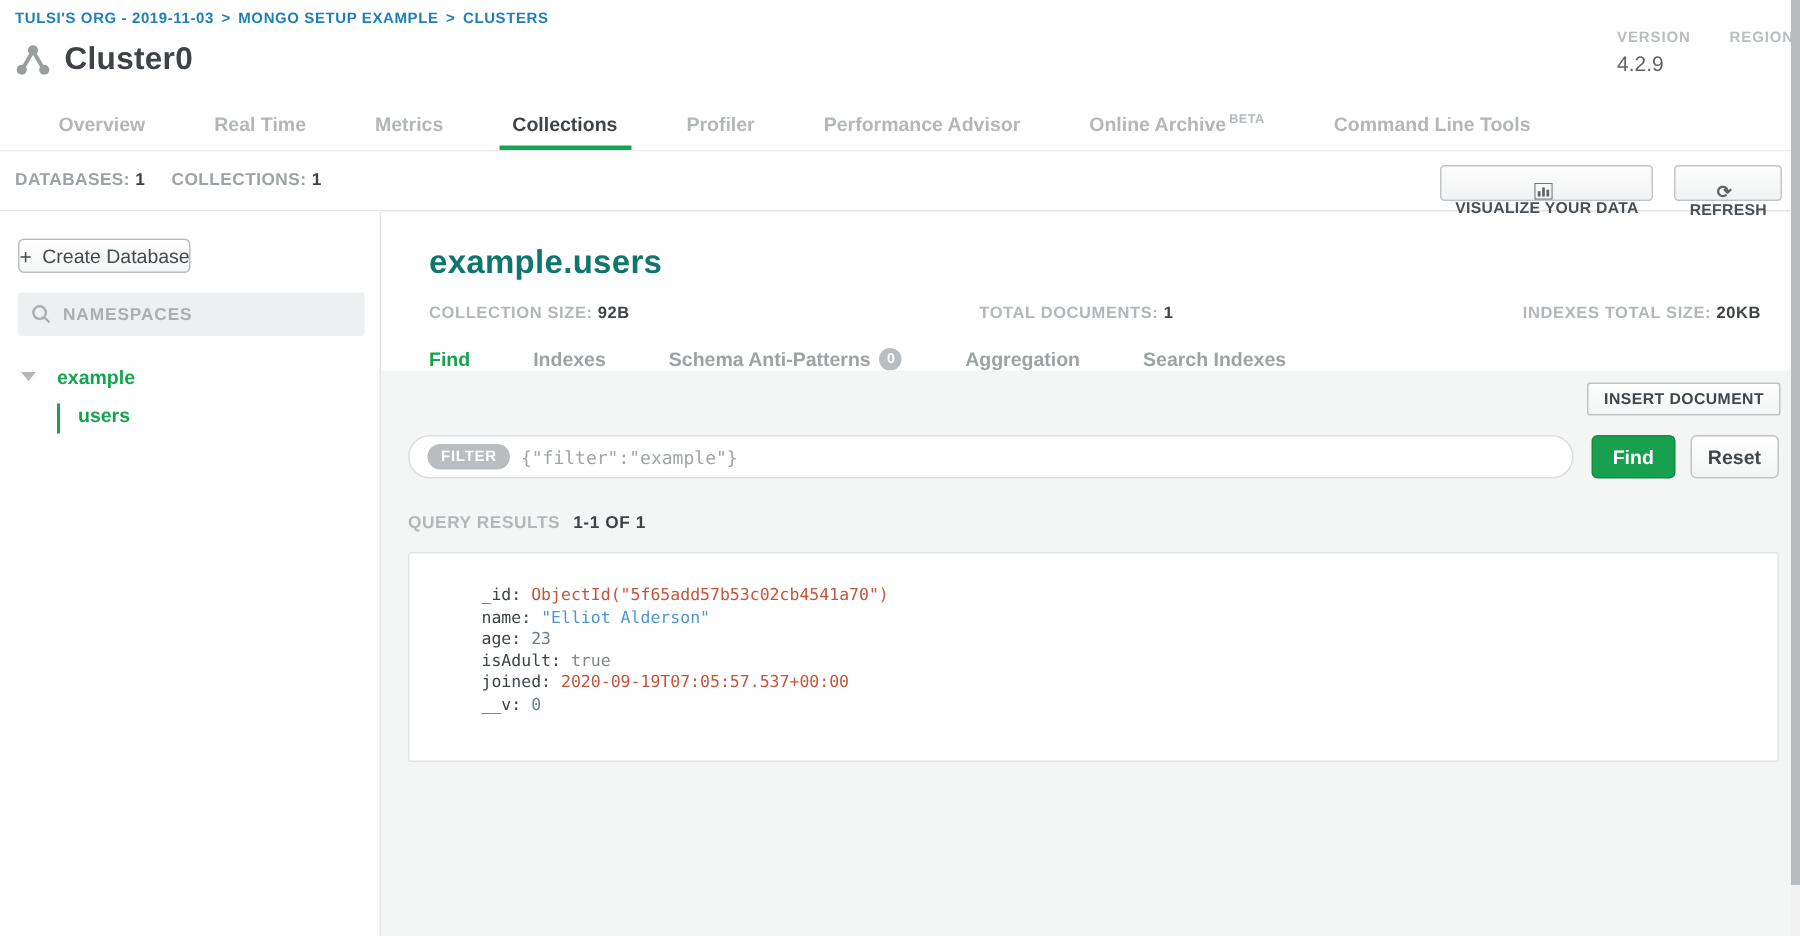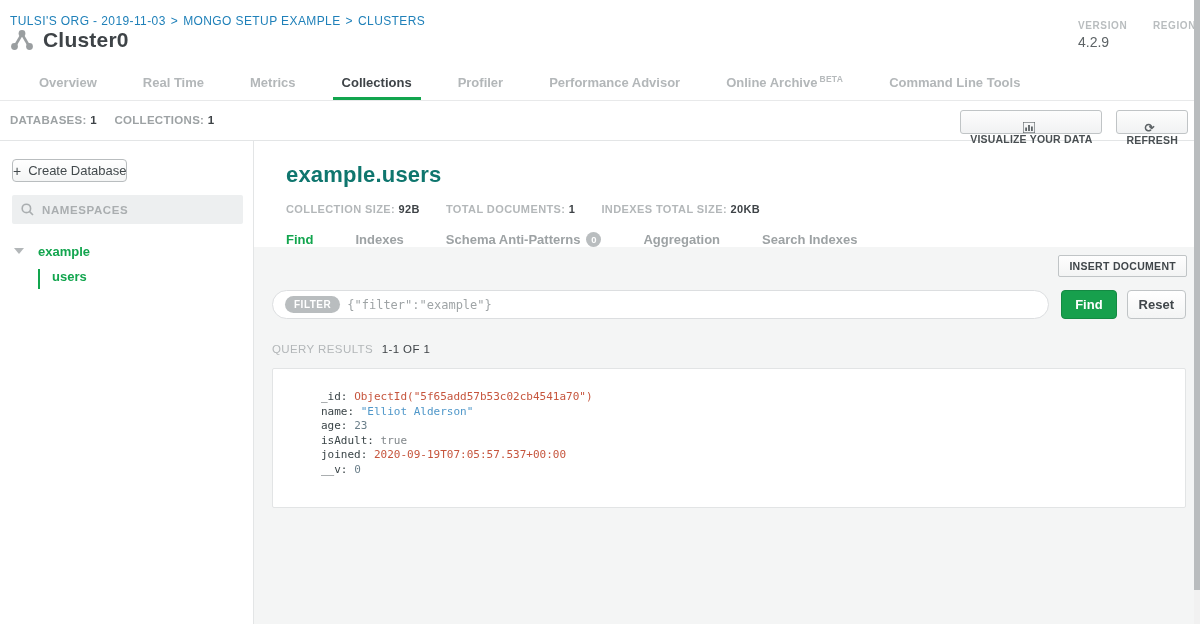--- a/index.html
+++ b/index.html
@@ -4,22 +4,22 @@
 <style>
   * { margin:0; padding:0; box-sizing:border-box; }
   body { background:#fff; }
   .page {
     position:relative; width:1200px; height:624px; overflow:hidden;
     background:#fff; font-family:"Liberation Sans", sans-serif; color:#3e4347;
   }
   
   .topbar { position:relative; height:72px; background:#fff; }
   .breadcrumb {
-    position:absolute; left:10px; top:14px;
-    font-size:12px; font-weight:normal; letter-spacing:.4px;
+    position:absolute; left:10px; top:7px;
+    font-size:10px; font-weight:bold; letter-spacing:.4px;
     color:#1f80b9; text-transform:uppercase;
   }
   .breadcrumb .sep { margin:0 5px; color:#1f80b9; }
   .title-row { position:absolute; left:10px; top:28px; display:flex; align-items:center; }
   .cluster-icon { width:24px; height:22px; margin-right:9px; }
   .page-title { font-size:21px; font-weight:bold; color:#3e4347; letter-spacing:.2px; }
   .version-block { position:absolute; top:20px; left:1078px; }
   .region-block  { position:absolute; top:20px; left:1153px; }
   .meta-label { font-size:10px; font-weight:bold; color:#b9bdbf; letter-spacing:.6px; }
   .meta-value { font-size:14px; color:#5d6366; margin-top:3px; }
@@ -73,21 +73,21 @@
   .chev { width:0; height:0; border-left:5px solid transparent; border-right:5px solid transparent;
           border-top:6px solid #b3b7b9; margin-right:14px; }
   .tree-db-label { font-size:13px; font-weight:bold; color:#12a54e; }
   .tree-coll { display:flex; margin:7px 0 0 38px; border-left:2px solid #12a54e;
                padding-left:12px; height:20px; cursor:pointer; }
   .tree-coll-label { font-size:13px; font-weight:bold; color:#12a54e; }
   
   .main { flex:1; display:flex; flex-direction:column; background:#fff; }
   .coll-header { height:106px; padding:21px 0 0 32px; background:#fff; }
   .coll-title { font-size:22px; font-weight:bold; color:#0f766e; letter-spacing:.2px; }
-  .coll-stats { display:flex; margin-top:15px; font-size:11px; font-weight:bold; letter-spacing:.4px; }
+  .coll-stats { display:flex; margin-top:15px; font-size:11px; font-weight:bold; letter-spacing:.4px;justify-content:space-between; }
   .coll-stats .pair { margin-right:26px; }
   .coll-stats .lbl { color:#b3b7b9; }
   .coll-stats .val { color:#3e4347; }
   .subtabs { display:flex; margin-top:17px; }
   .subtab { font-size:13px; font-weight:bold; color:#9da2a4; margin-right:42px; cursor:pointer;
             display:flex; align-items:center; }
   .subtab.active { color:#12a54e; }
   .subtab .badge {
     display:inline-flex; align-items:center; justify-content:center;
     width:15px; height:15px; border-radius:50%; background:#b9bdbf; color:#fff;
@@ -118,21 +118,21 @@
     height:29px; padding:0 13px; background:#17a04d; border:1px solid #148a43; border-radius:4px;
     color:#fff; font-size:13px; font-weight:bold; cursor:pointer; margin-right:10px;
     font-family:"Liberation Sans",sans-serif;
   }
   .reset-btn {
     height:29px; padding:0 11px; background:linear-gradient(#fff,#f3f4f4);
     border:1px solid #c0c4c6; border-radius:4px;
     color:#40464a; font-size:13px; font-weight:bold; cursor:pointer;
     font-family:"Liberation Sans",sans-serif;
   }
-  .query-results { position:absolute; top:96px; left:18px; font-size:11.5px; font-weight:normal; letter-spacing:.4px; }
+  .query-results { position:absolute; top:96px; left:18px; font-size:11.5px; font-weight:bold; letter-spacing:.4px; }
   .query-results .lbl { color:#b3b7b9; margin-right:5px; }
   .query-results .val { color:#3e4347; }
   .doc-card {
     position:absolute; top:121px; left:18px; right:14px; height:140px;
     background:#fff; border:1px solid #e2e4e5; border-radius:2px;
     padding:21px 0 0 48px;
   }
   .doc-line { font-family:"DejaVu Sans Mono","Liberation Mono",monospace; font-size:11px; line-height:14.6px; white-space:pre; }
   .dk { color:#3b4548; }
   .v-objectid, .v-date { color:#c6553d; }

